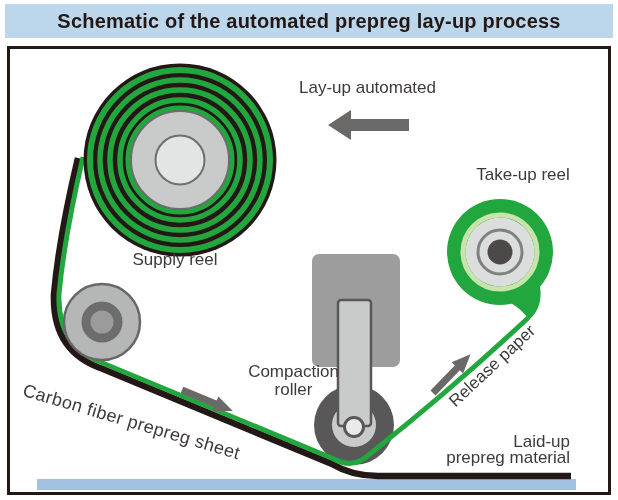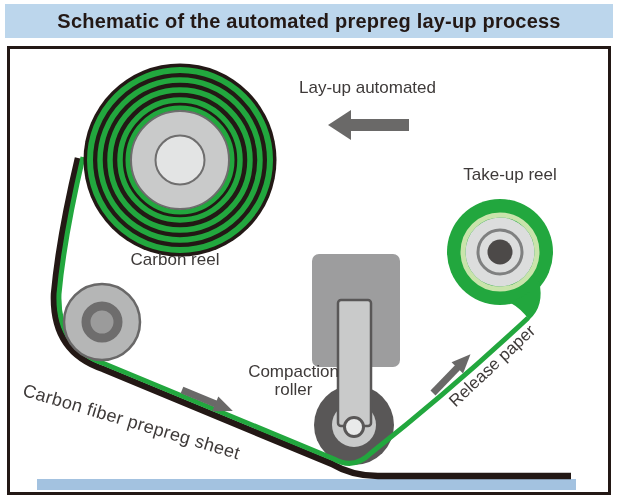--- a/index.html
+++ b/index.html
@@ -18,21 +18,21 @@
          background:var(--title-bg);display:flex;align-items:center;justify-content:center;}
   .title-bar span{font-size:20px;font-weight:bold;color:var(--ink-black);letter-spacing:0.2px;}
   .frame{position:absolute;left:7px;top:46px;width:604px;height:449px;
          border:3px solid var(--ink-black);box-sizing:border-box;background:#fff;}
   svg.canvas{position:absolute;left:0;top:0;z-index:1;}
   .lbl{position:absolute;z-index:2;color:var(--label-gray);font-size:17px;line-height:18px;}
   .lbl.center{text-align:center;}
   .lbl.right{text-align:right;}
   #lbl-layup{left:295px;top:79px;width:145px;}
   #lbl-supply{left:110px;top:251px;width:130px;}
-  #lbl-takeup{left:440px;top:166px;width:140px;}
+  #lbl-takeup{left:453px;top:166px;width:140px;}
   #lbl-compaction{left:236px;top:363px;width:115px;}
   #lbl-carbon{left:26px;top:381px;width:280px;font-size:18px;letter-spacing:0.4px;
       transform:rotate(16.5deg);transform-origin:left top;}
   #lbl-release{left:452px;top:395px;width:120px;
       transform:rotate(-43deg);transform-origin:left center;}
   #lbl-laidup{left:418px;top:434px;width:152px;line-height:16px;}
   #lbl-laidup span{display:block;}
 </style>
 </head>
 <body>
@@ -94,19 +94,23 @@
       <rect x="0" y="-3.5" width="38" height="7"></rect>
       <polygon points="36,-8 36,8 55,0"></polygon>
     </g>
     <g transform="translate(433,393) rotate(-46)" fill="var(--arrow-gray)">
       <rect x="0" y="-3.5" width="37" height="7"></rect>
       <polygon points="35,-8 35,8 54,0"></polygon>
     </g>
   </svg>
 
   <div class="lbl center" id="lbl-layup">Lay-up automated</div>
-  <div class="lbl center" id="lbl-supply">Carbon reel</div>
+  <div class="lbl center" id="lbl-supply">Supply reel</div>
   <div class="lbl center" id="lbl-takeup">Take-up reel</div>
   <div class="lbl center" id="lbl-compaction">Compaction roller</div>
   <div class="lbl" id="lbl-carbon">Carbon fiber prepreg sheet</div>
   <div class="lbl" id="lbl-release">Release paper</div>
+  <div class="lbl right" id="lbl-laidup">
+    <span>Laid-up</span>
+    <span>prepreg material</span>
+  </div>
 
 </div>
 
 </body></html>

